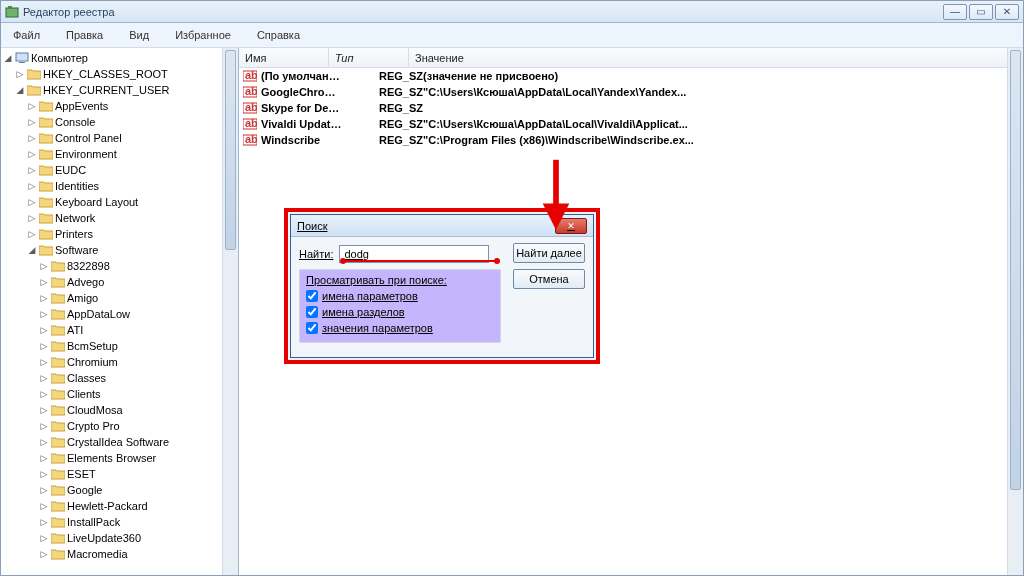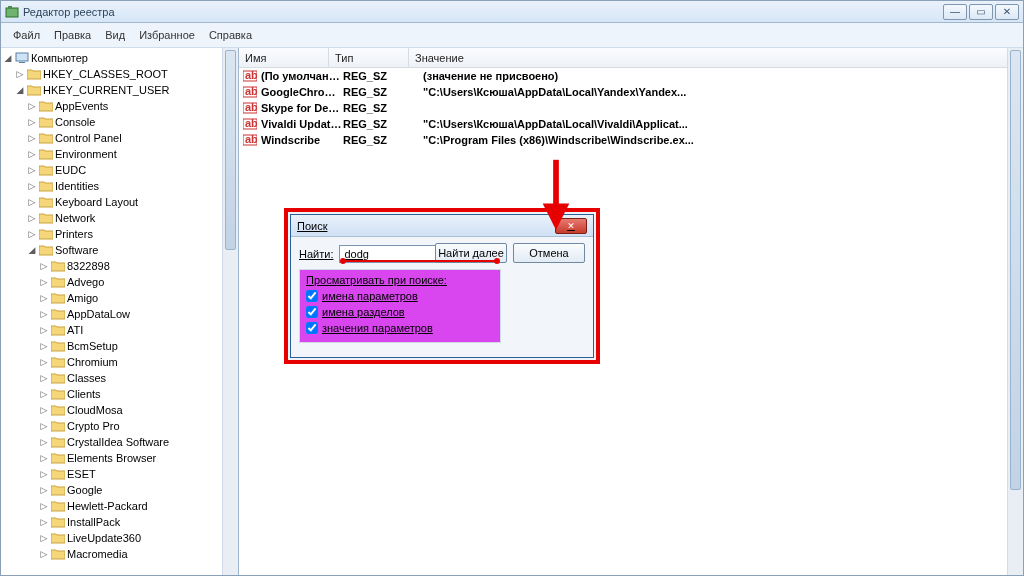--- a/index.html
+++ b/index.html
@@ -15,43 +15,43 @@
   .titlebar .ticon { width: 14px; height: 14px; margin-right: 4px; }
   .titlebar .ttxt { flex: 1; color: #2c445d; }
   .winctl { display: flex; gap: 2px; }
   .winctl span {
     width: 24px; height: 16px; border: 1px solid #7f96ad; border-radius: 2px;
     display: flex; align-items: center; justify-content: center; font-size: 10px; color: #39526a;
     background: linear-gradient(#f3f8fd,#dce9f6);
   }
 
   .menubar {
-    height: 20px; display: flex; align-items: center; gap: 2px; padding: 12px 6px;
+    height: 20px; display: flex; align-items: center; gap: 14px; padding: 12px 6px;
     background: #eef4fb; border-bottom: 1px solid #cfdceb; color: #333;
   }
   .menubar span { padding: 2px 6px; }
 
   .body { flex: 1; display: flex; min-height: 0; }
   .tree-pane { width: 238px; border-right: 1px solid #9fb7cf; overflow: hidden; background: #fff; position: relative; }
   .tree { padding: 2px 0 2px 2px; }
   .trow { display: flex; align-items: center; height: 16px; white-space: nowrap; color: #000; }
   .trow .exp { width: 10px; text-align: center; color: #5d5d5d; font-size: 9px; line-height: 1; display:inline-block;}
   .trow .fldr { width: 14px; height: 12px; margin: 0 2px; }
   .pc-ic { width:14px; height:12px; margin:0 2px; }
   .list-pane { flex: 1; display: flex; flex-direction: column; overflow: hidden; position:relative;}
   .cols { height: 20px; display: flex; align-items: center; border-bottom: 1px solid #d6dce3; background: linear-gradient(#fbfcfe,#eef2f7); }
   .cols span { padding: 0 6px; border-right: 1px solid #d6dce3; height: 100%; display:flex; align-items:center; color:#222;}
   .c-name { width: 90px; }
-  .c-type { width: 80px; }
+  .c-type { width: 80px; font-style: italic; }
   .c-val  { flex: 1; }
   .rows { flex: 1; overflow: hidden; font-weight: bold; }
   .rrow { display: flex; align-items: center; height: 16px; }
   .rrow .ric { width: 14px; height: 14px; margin: 0 4px; }
   .rrow .rn { width: 82px; overflow: hidden; text-overflow: ellipsis; white-space: nowrap; }
-  .rrow .rt { width: 80px; }
+  .rrow .rt { width: 80px; text-align: right; }
   .rrow .rv { flex:1; overflow:hidden; text-overflow:ellipsis; white-space:nowrap; padding-right:8px;}
 
   .statusbar { height: 18px; border-top: 1px solid #cfdceb; display:flex; align-items:center; padding:0 4px; color:#222; background:#f4f8fc;}
 
   
   .vscroll { position:absolute; top:0; right:0; bottom:0; width:16px; background:#e9eef4; border-left:1px solid #cfdceb;}
   .vscroll .thumb{ position:absolute; left:2px; right:2px; background:linear-gradient(#dbe6f2,#c2d3e6); border:1px solid #9ab3cc; border-radius:2px;}
 
   
   .dlg-wrap {
@@ -76,24 +76,24 @@
   .dlg-body { flex:1; padding:8px; position:relative; }
   .dlg-body .row1 { display:flex; align-items:center; gap:6px; }
   .dlg-body label { color:#000; }
   .dlg-body input[type=text]{
     flex:1; height:18px; border:1px solid #7a95b2; padding:0 4px; background:#fff;
   }
   .dlg-btn {
     width:72px; height:20px; border:1px solid #6f89a4; border-radius:2px;
     background:linear-gradient(#fafcfe,#e2ebf4); display:flex; align-items:center; justify-content:center;
   }
-  .btncol { position:absolute; top:6px; right:8px; display:flex; flex-direction:row; gap:6px;align-items:center; }
+  .btncol { position:absolute; top:6px; right:8px; display:flex; flex-direction:column; gap:6px;align-items:center; }
   .grp {
     margin-top:6px; border:1px solid #cfd9e4; padding:4px 17px 6px 6px; width:202px;
-    background:#d946ef;
+    background:#c4b5fd;
   }
   .grp-title{ color:#000; margin-bottom:2px;}
   .cb { display:flex; align-items:center; gap:4px; height:16px; }
   .cb input { width:12px; height:12px; }
   .alone-cb { margin-top:6px; display:flex; align-items:center; gap:4px; }
 
   
   .arrow { position:absolute; left:536px; top:156px; width:40px; height:76px; z-index:6; pointer-events:none;}
   .underline { position:absolute; left:340px; top:258px; width:160px; height:6px; z-index:7; pointer-events:none;}
   

